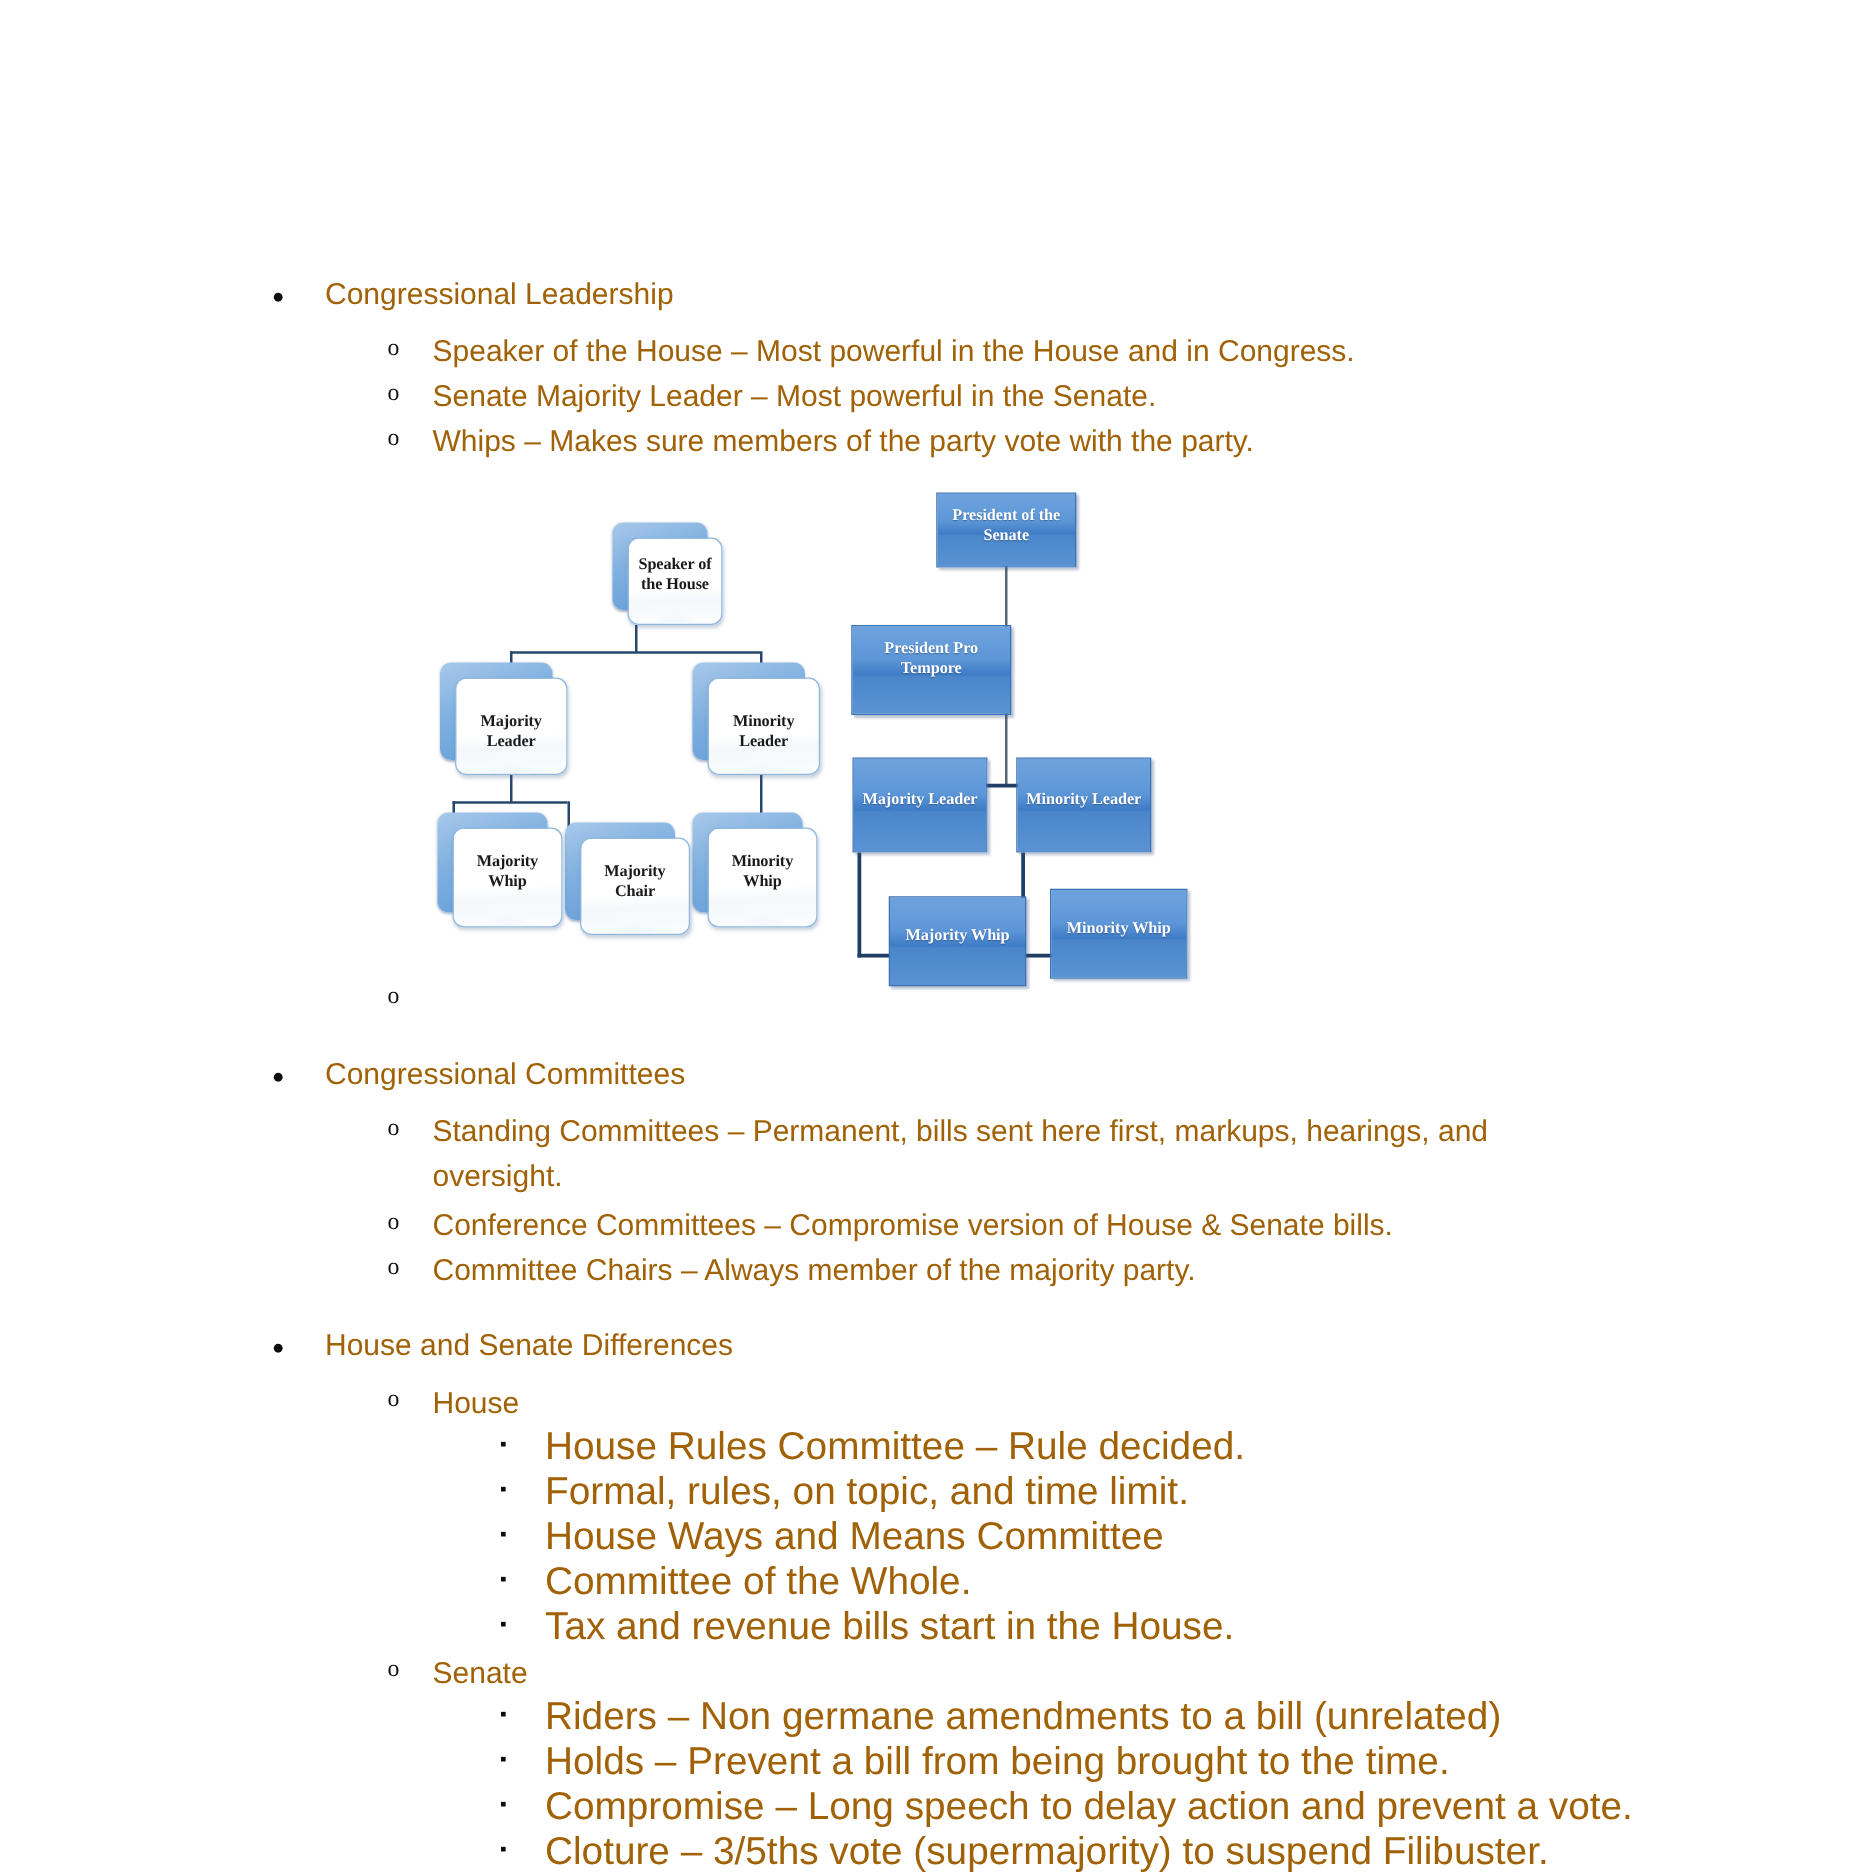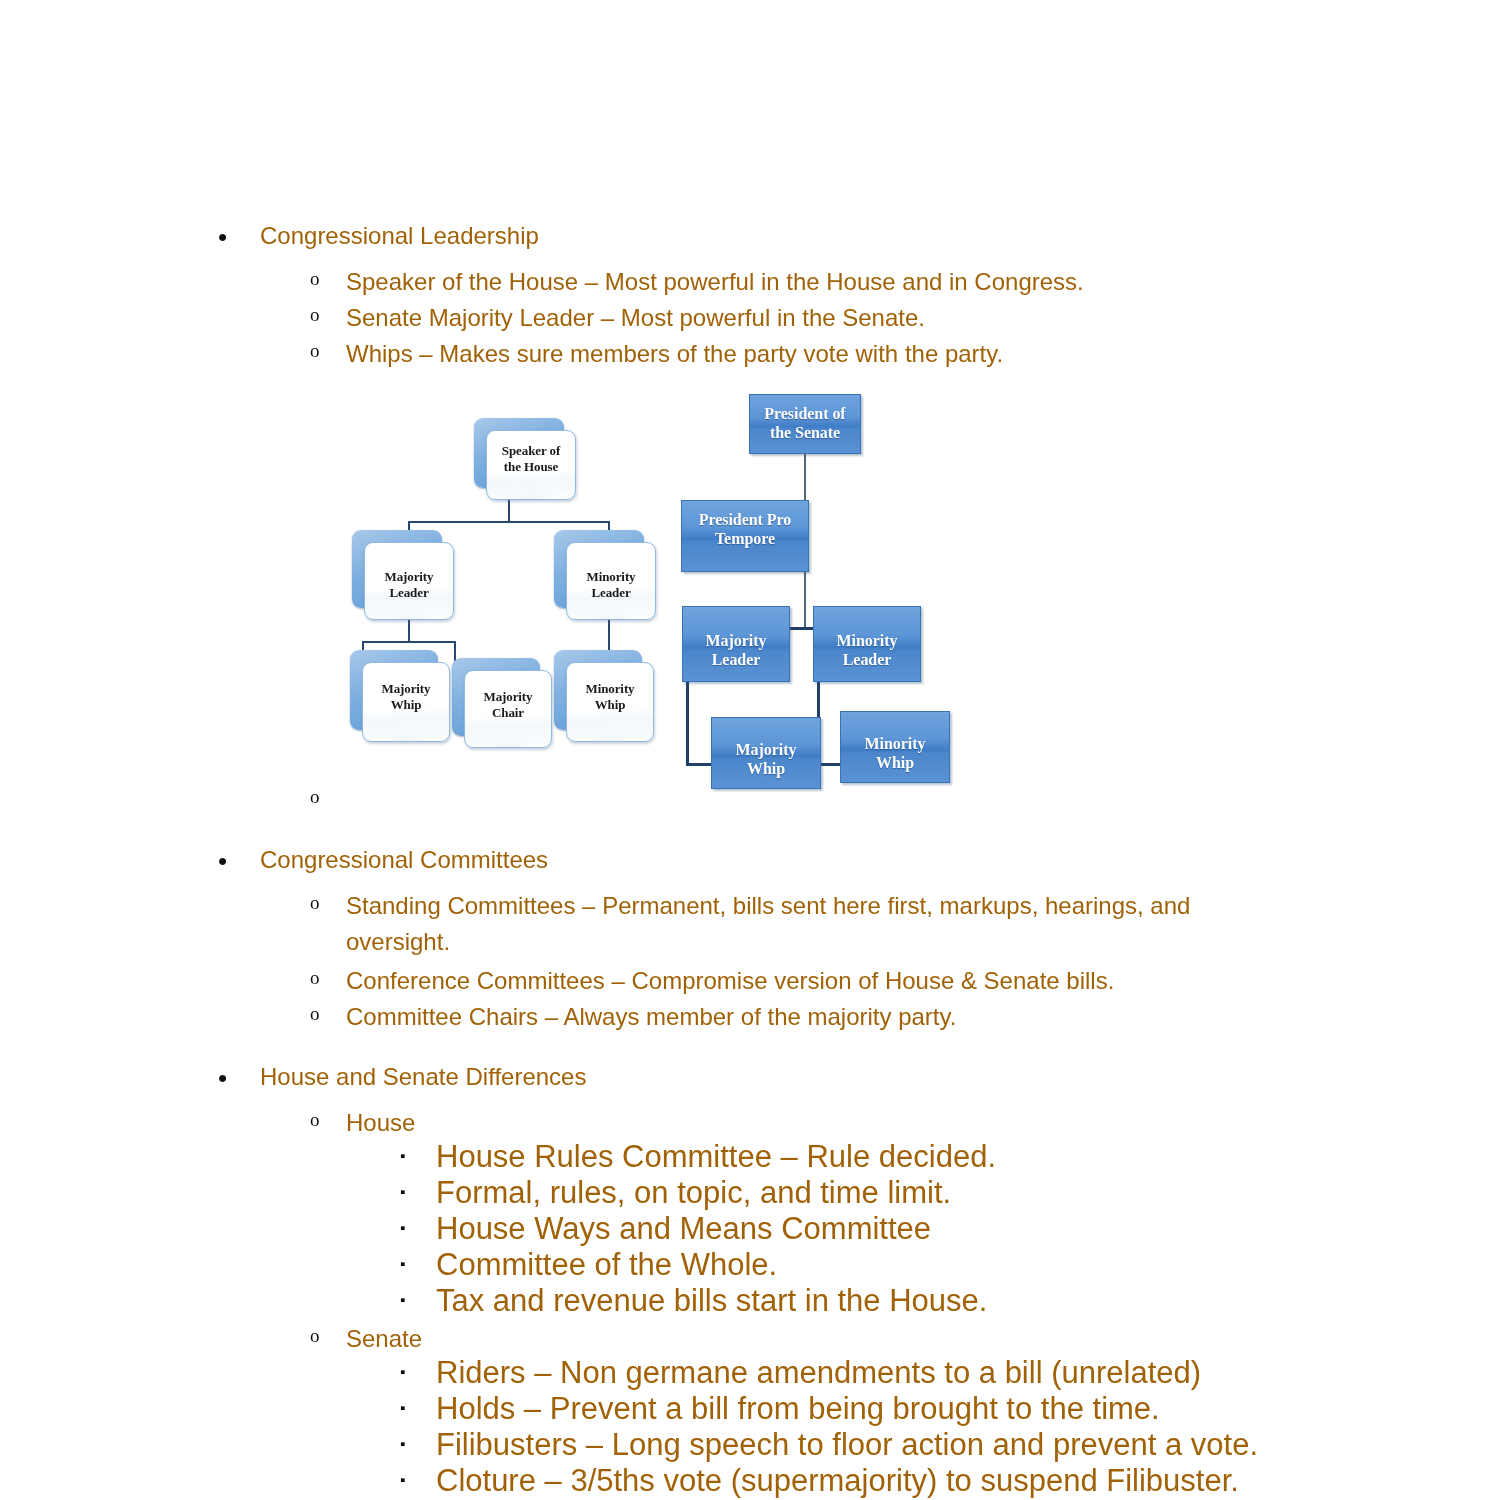--- a/index.html
+++ b/index.html
@@ -180,21 +180,21 @@
     border: 1px solid #3b72b6;
     box-shadow: 2px 2px 2px rgba(55,85,125,.35);
     display: flex;
     align-items: flex-start;
     justify-content: center;
     overflow: hidden;
     z-index: 3;
   }
   .sbox-label {
     font-family: "Liberation Serif", serif;
-    font-size: 16px;
+    font-size: 13px;
     font-weight: 700;
     color: #ffffff;
     text-align: center;
     line-height: 1.2;
     padding: 9px 5px 0 5px;
     text-shadow: 0 1px 1px rgba(30,60,100,.55);
     letter-spacing: -.05px;
   }
 
   
@@ -302,21 +302,21 @@
     <div class="row lvl3">
       <span class="bullet">▪</span>
       <span class="txt">Riders – Non germane amendments to a bill (unrelated)</span>
     </div>
     <div class="row lvl3">
       <span class="bullet">▪</span>
       <span class="txt">Holds – Prevent a bill from being brought to the time.</span>
     </div>
     <div class="row lvl3">
       <span class="bullet">▪</span>
-      <span class="txt">Filibusters – Long speech to floor action and prevent a vote.</span>
+      <span class="txt">Compromise – Long speech to delay action and prevent a vote.</span>
     </div>
     <div class="row lvl3">
       <span class="bullet">▪</span>
       <span class="txt">Cloture – 3/5ths vote (supermajority) to suspend Filibuster.</span>
     </div>
   </div>
 
   <div class="diagram">
 
     <div class="ln v" style="left:168px; top:120px; height:22px;"></div>
@@ -324,21 +324,21 @@
     <div class="ln v" style="left: 68px; top:141px; height:21px;"></div>
     <div class="ln v" style="left:268px; top:141px; height:21px;"></div>
 
     <div class="ln v" style="left: 68px; top:240px; height:22px;"></div>
     <div class="ln h" style="left: 22px; top:261px; width: 92px;"></div>
     <div class="ln v" style="left: 22px; top:261px; height:21px;"></div>
     <div class="ln v" style="left:114px; top:261px; height:21px;"></div>
 
     <div class="ln v" style="left:268px; top:240px; height:42px;"></div>
 
-    <div class="hbox" style="left:146px; top:50px; width:90px; height:70px;">
+    <div class="hbox" style="left:162px; top:50px; width:76px; height:70px;">
       <div class="hbox-face">
         <div class="hbox-label">Speaker of the House</div>
       </div>
     </div>
 
     <div class="hbox" style="left:24px; top:162px; width:90px; height:78px;">
       <div class="hbox-face">
         <div class="hbox-label" style="padding-top:26px;">Majority Leader</div>
       </div>
     </div>

